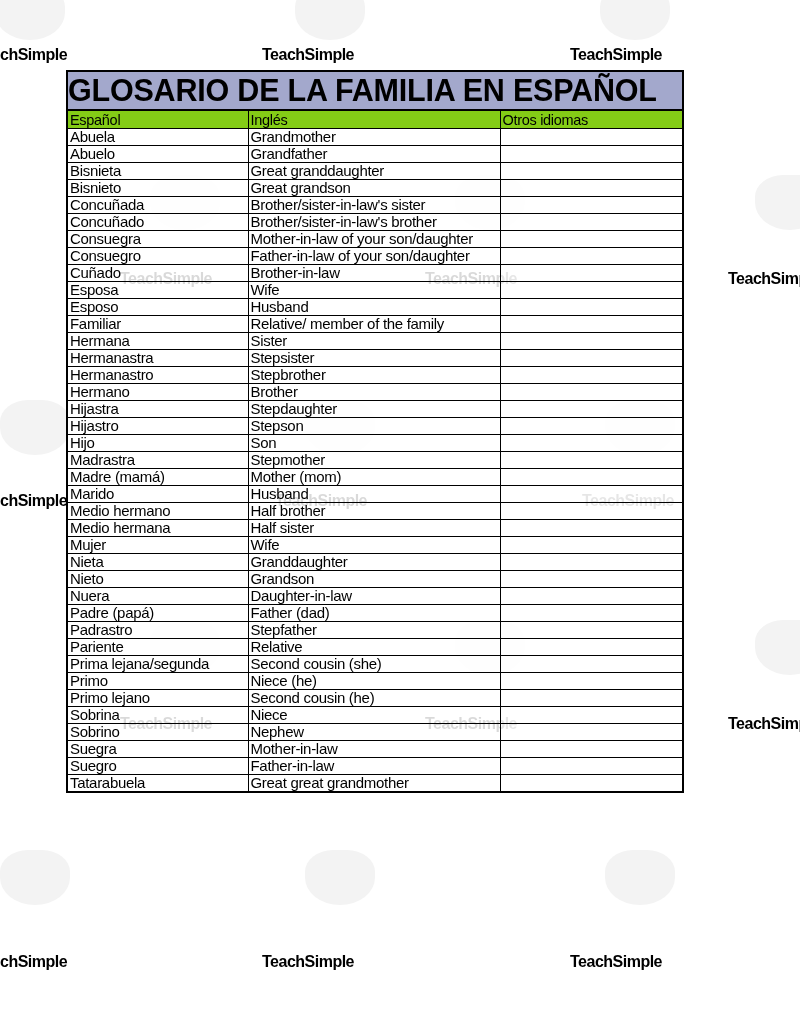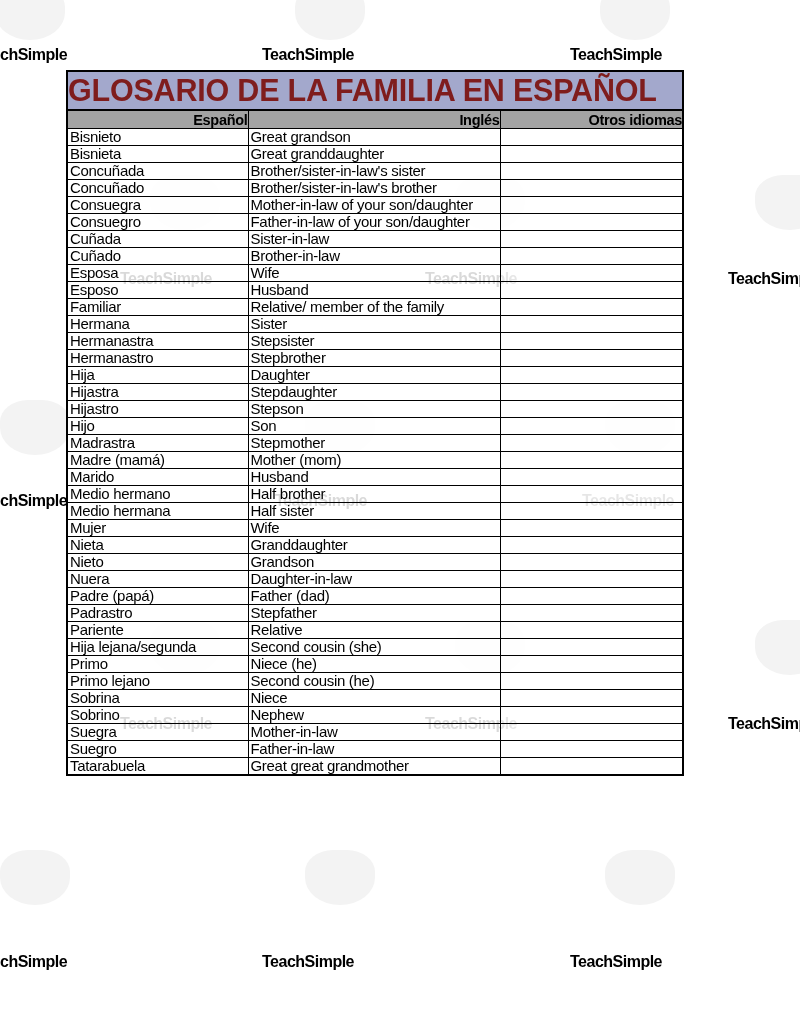--- a/index.html
+++ b/index.html
@@ -53,21 +53,21 @@
       border-bottom: 2px solid #000;
       box-sizing: border-box;
       display: flex;
       align-items: center;
       overflow: hidden;
     }
     .title-text {
       font-family: "Liberation Sans", sans-serif;
       font-weight: bold;
       font-size: 30.5px;
-      color: #7f1d1d;
+      color: #000000;
       white-space: nowrap;
       letter-spacing: -0.2px;
       margin-left: 0px;
       line-height: 1;
     }
     table.glossary {
       border-collapse: collapse;
       width: 100%;
       table-layout: fixed;
     }
@@ -85,25 +85,24 @@
       overflow: hidden;
       color: #000;
       background: rgba(255,255,255,0.85);
       letter-spacing: -0.3px;
     }
     table.glossary tr:first-child th { border-top: none; }
     table.glossary th:first-child, table.glossary td:first-child { border-left: none; }
     table.glossary th:last-child, table.glossary td:last-child { border-right: none; }
     table.glossary tr:last-child td { border-bottom: none; }
     table.glossary th {
-      font-weight: bold;
+      font-weight: normal;
       font-size: 14.5px;
       height: 17px;
-      background: #a3a3a3;
-      text-align: right;
+      background: #84cc16;
     }
     table.glossary td.other { background: rgba(255,255,255,0.9); }
   </style>
 </head>
 <body>
 
 <div class="watermark-layer">
 
   <div class="wm-owl" style="left:-5px; top:-15px;"></div>
   <div class="wm-owl" style="left:295px; top:-15px;"></div>
@@ -150,55 +149,60 @@
     </colgroup>
     <thead>
       <tr>
         <th>Español</th>
         <th>Inglés</th>
         <th>Otros idiomas</th>
       </tr>
     </thead>
     <tbody id="glossary-body">
         <tr>
+          <td>Abuela</td>
+          <td>Grandmother</td>
+          <td class="other"></td>
+        </tr>
+        <tr>
+          <td>Abuelo</td>
+          <td>Grandfather</td>
+          <td class="other"></td>
+        </tr>
+        <tr>
+          <td>Bisnieta</td>
+          <td>Great granddaughter</td>
+          <td class="other"></td>
+        </tr>
+        <tr>
           <td>Bisnieto</td>
           <td>Great grandson</td>
           <td class="other"></td>
         </tr>
         <tr>
-          <td>Bisnieta</td>
-          <td>Great granddaughter</td>
-          <td class="other"></td>
-        </tr>
-        <tr>
           <td>Concuñada</td>
           <td>Brother/sister-in-law's sister</td>
           <td class="other"></td>
         </tr>
         <tr>
           <td>Concuñado</td>
           <td>Brother/sister-in-law's brother</td>
           <td class="other"></td>
         </tr>
         <tr>
           <td>Consuegra</td>
           <td>Mother-in-law of your son/daughter</td>
           <td class="other"></td>
         </tr>
         <tr>
           <td>Consuegro</td>
           <td>Father-in-law of your son/daughter</td>
           <td class="other"></td>
         </tr>
         <tr>
-          <td>Cuñada</td>
-          <td>Sister-in-law</td>
-          <td class="other"></td>
-        </tr>
-        <tr>
           <td>Cuñado</td>
           <td>Brother-in-law</td>
           <td class="other"></td>
         </tr>
         <tr>
           <td>Esposa</td>
           <td>Wife</td>
           <td class="other"></td>
         </tr>
         <tr>
@@ -220,22 +224,22 @@
           <td>Hermanastra</td>
           <td>Stepsister</td>
           <td class="other"></td>
         </tr>
         <tr>
           <td>Hermanastro</td>
           <td>Stepbrother</td>
           <td class="other"></td>
         </tr>
         <tr>
-          <td>Hija</td>
-          <td>Daughter</td>
+          <td>Hermano</td>
+          <td>Brother</td>
           <td class="other"></td>
         </tr>
         <tr>
           <td>Hijastra</td>
           <td>Stepdaughter</td>
           <td class="other"></td>
         </tr>
         <tr>
           <td>Hijastro</td>
           <td>Stepson</td>
@@ -300,21 +304,21 @@
           <td>Padrastro</td>
           <td>Stepfather</td>
           <td class="other"></td>
         </tr>
         <tr>
           <td>Pariente</td>
           <td>Relative</td>
           <td class="other"></td>
         </tr>
         <tr>
-          <td>Hija lejana/segunda</td>
+          <td>Prima lejana/segunda</td>
           <td>Second cousin (she)</td>
           <td class="other"></td>
         </tr>
         <tr>
           <td>Primo</td>
           <td>Niece (he)</td>
           <td class="other"></td>
         </tr>
         <tr>
           <td>Primo lejano</td>

